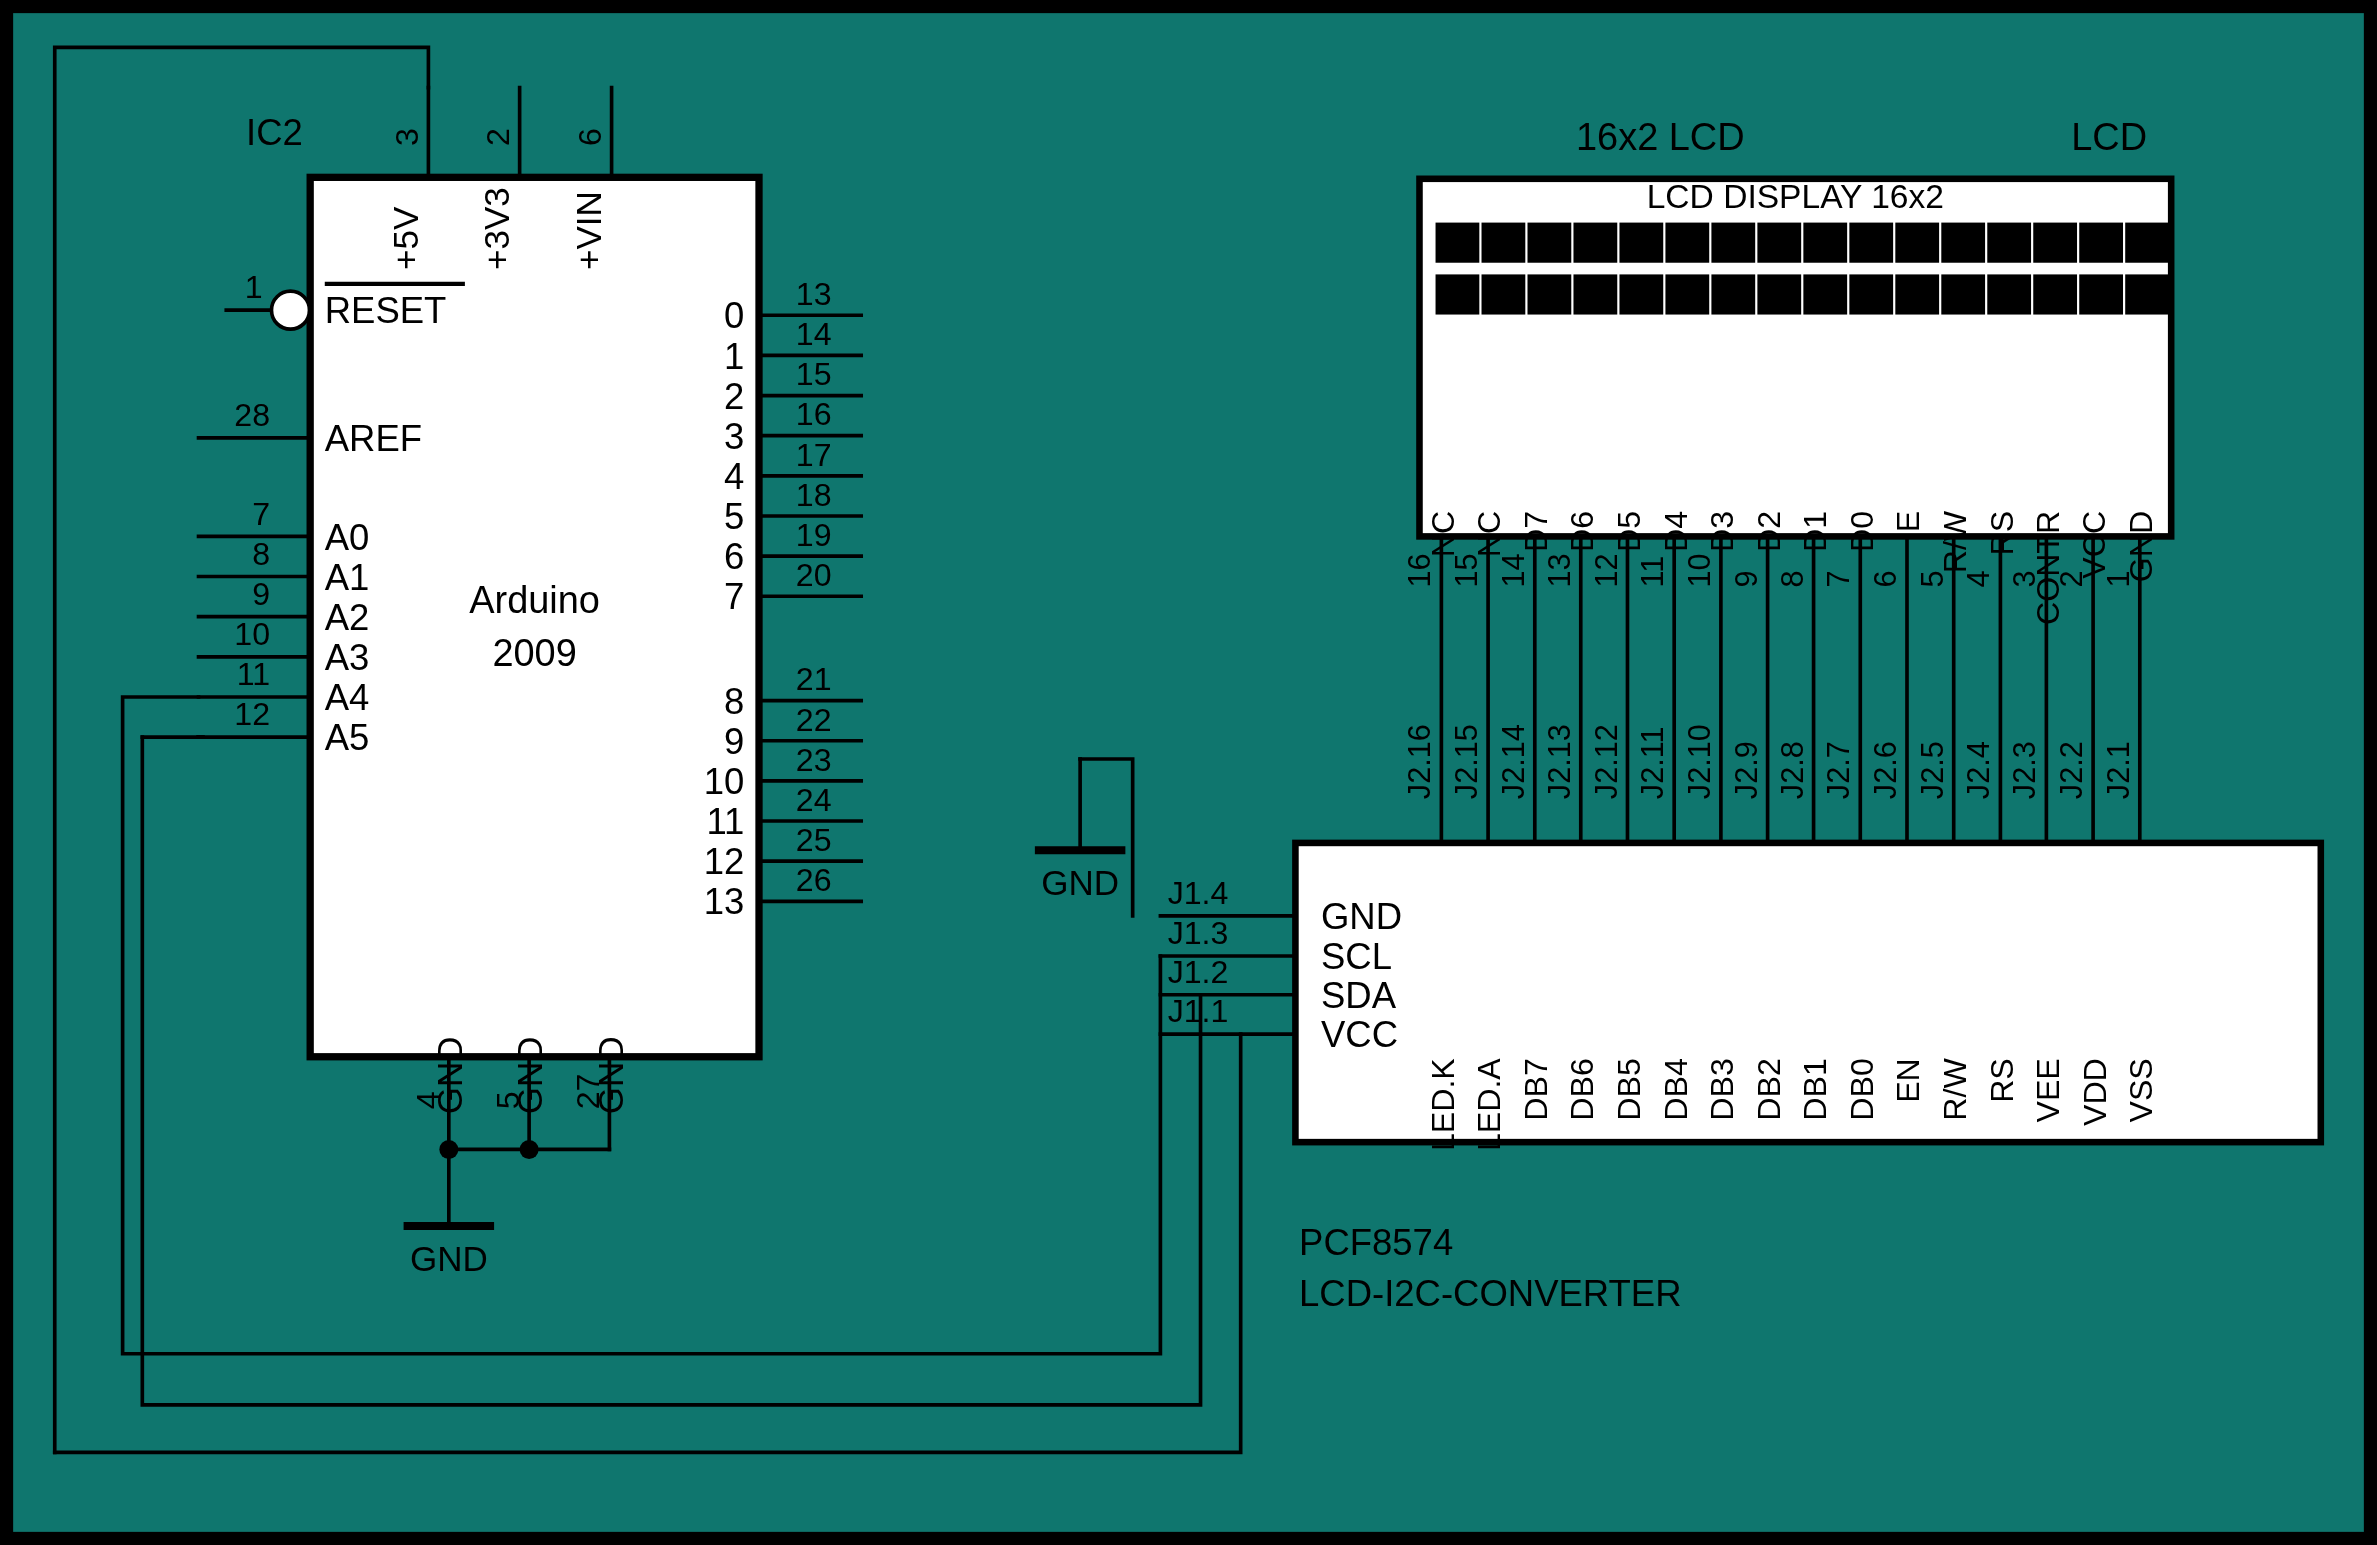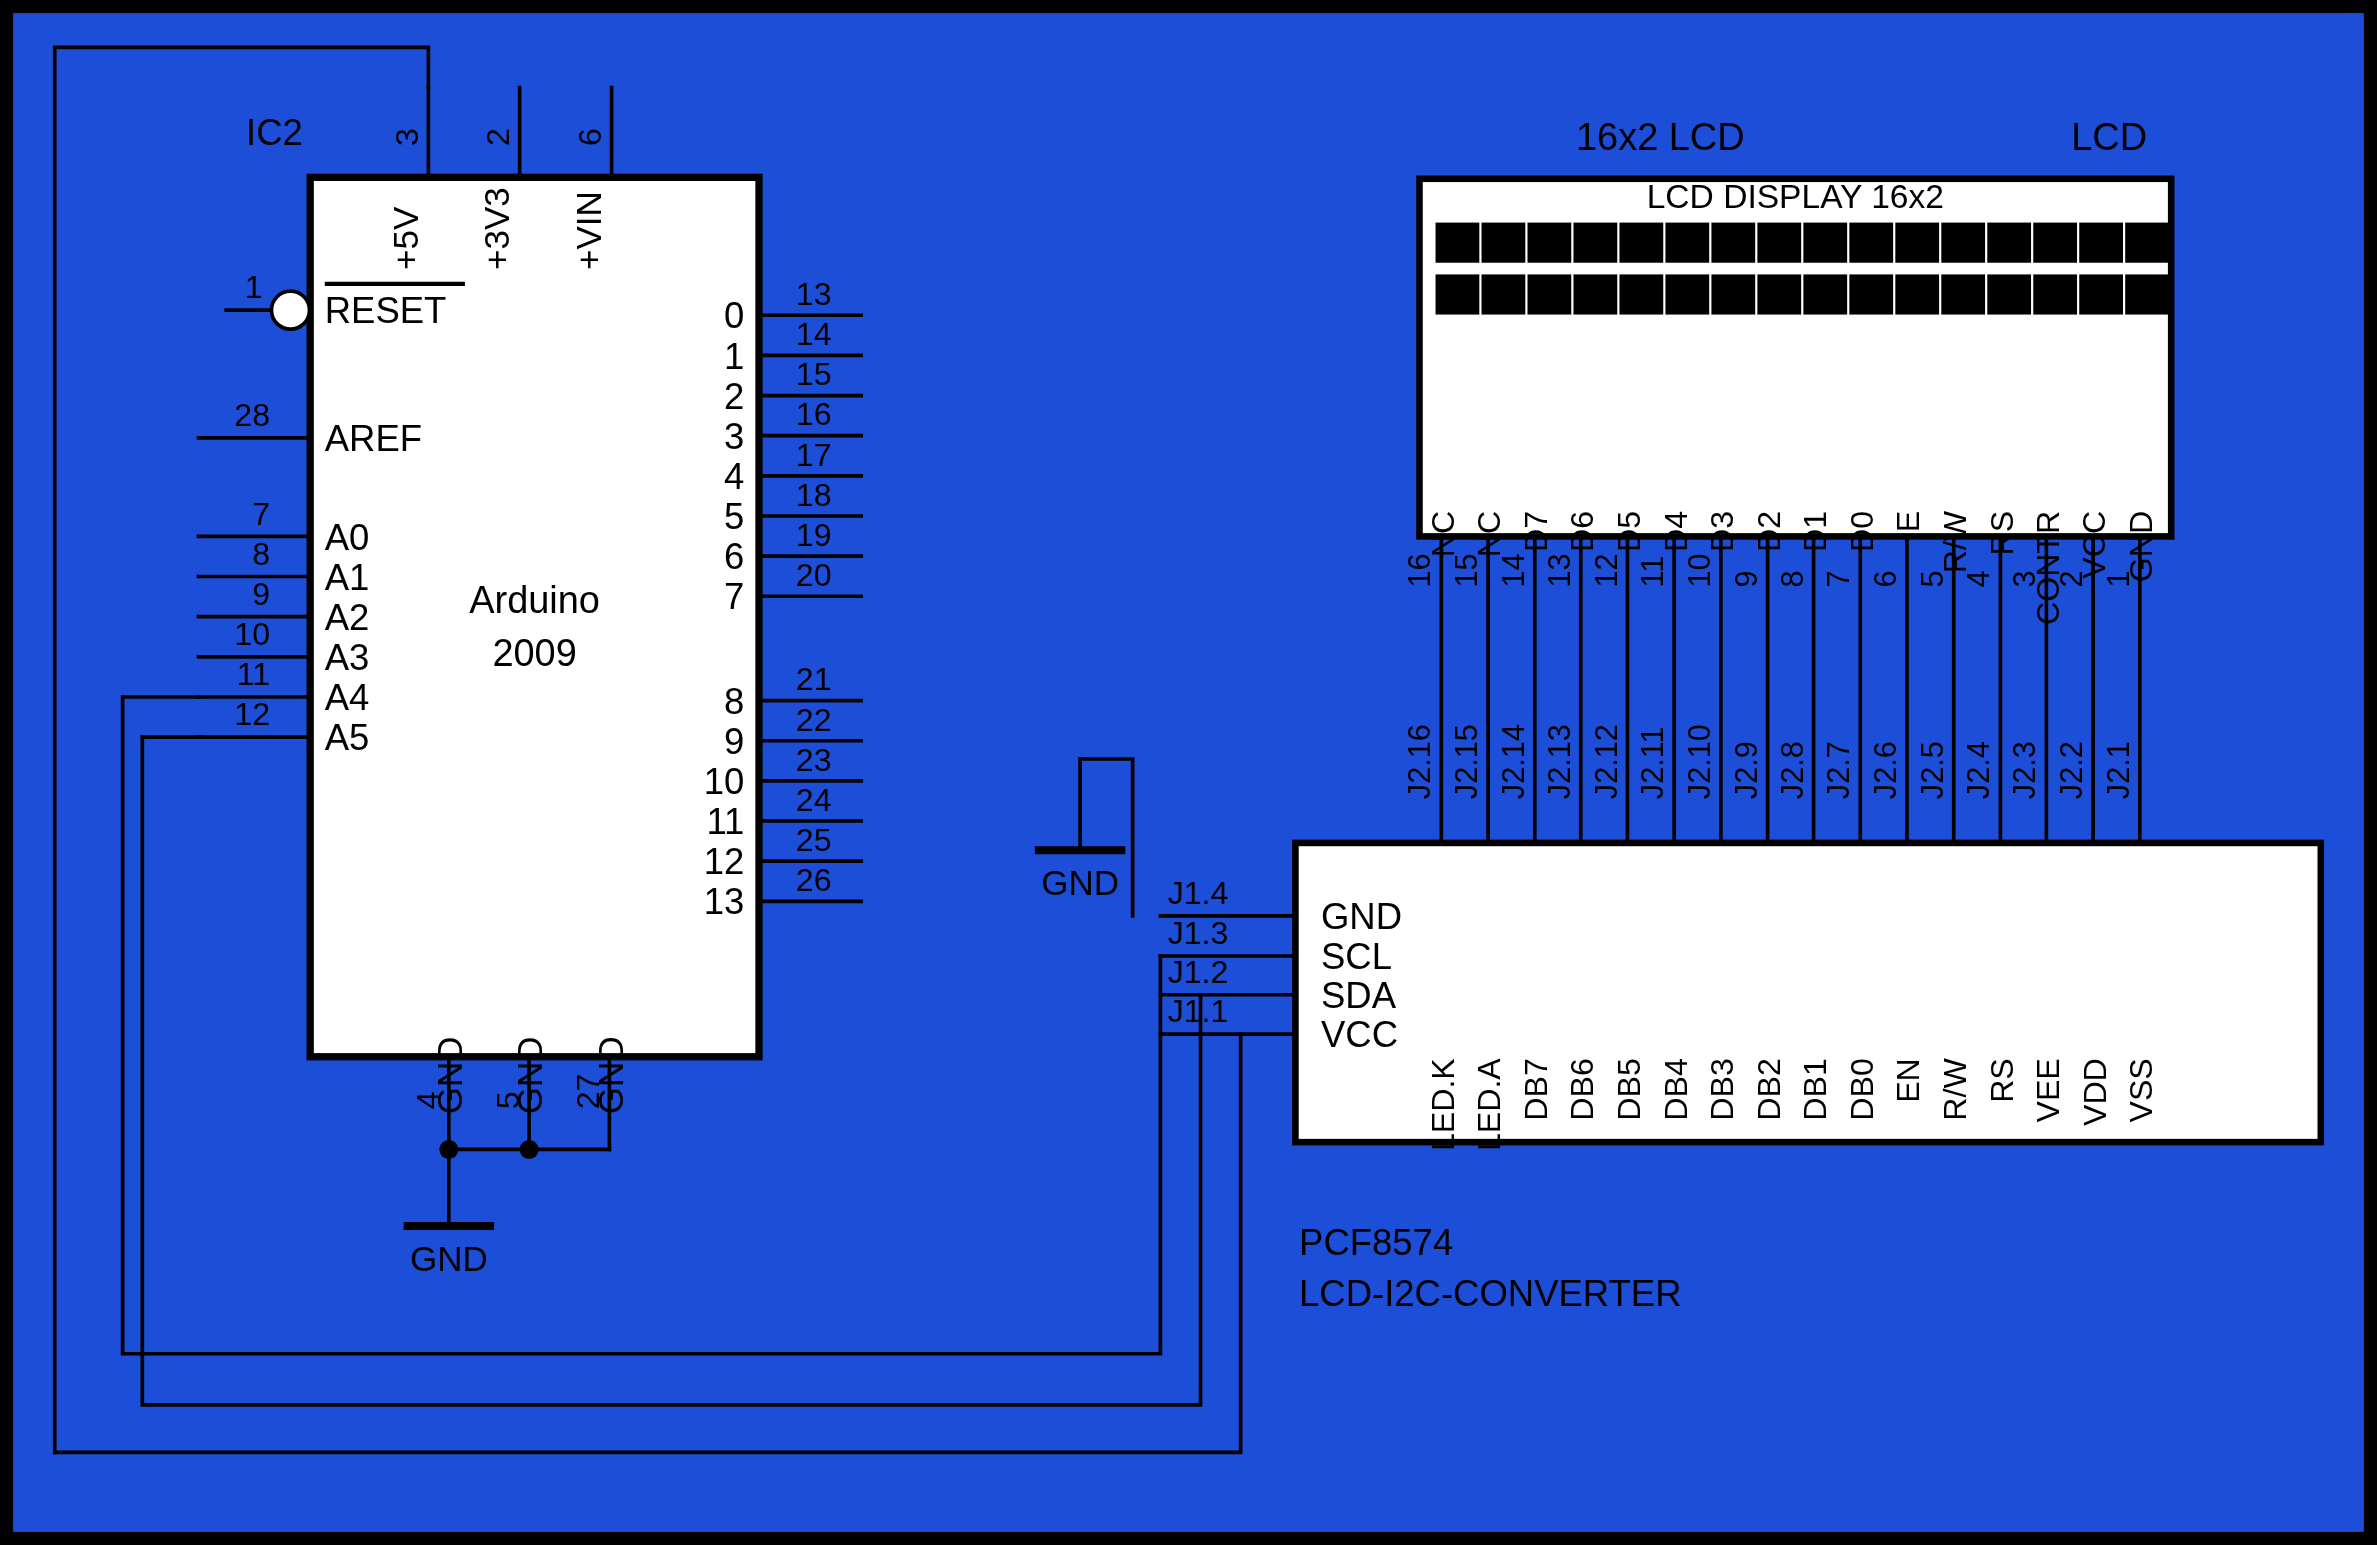--- a/index.html
+++ b/index.html
@@ -1,18 +1,18 @@
 <!DOCTYPE html>
 <html style="font-size:11.7px"><head>
 <meta charset="utf-8">
 <title>Arduino I2C LCD Schematic</title>
 <style>
   html,body{margin:0;padding:0;background:#ffffff;}
   body{font-family:"Liberation Sans",sans-serif;}
-  #root{position:relative;width:2377px;height:1545px;background:#1d4ed8;overflow:hidden;}
+  #root{position:relative;width:2377px;height:1545px;background:#0f766e;overflow:hidden;}
   svg{position:absolute;left:0;top:0;}
   text{font-family:"Liberation Sans",sans-serif;fill:#000;}
 </style>
 </head>
 <body>
 
 <div id="root">
 
   <svg id="sch" width="2377" height="1545" viewBox="0 0 3257 2117">
 

